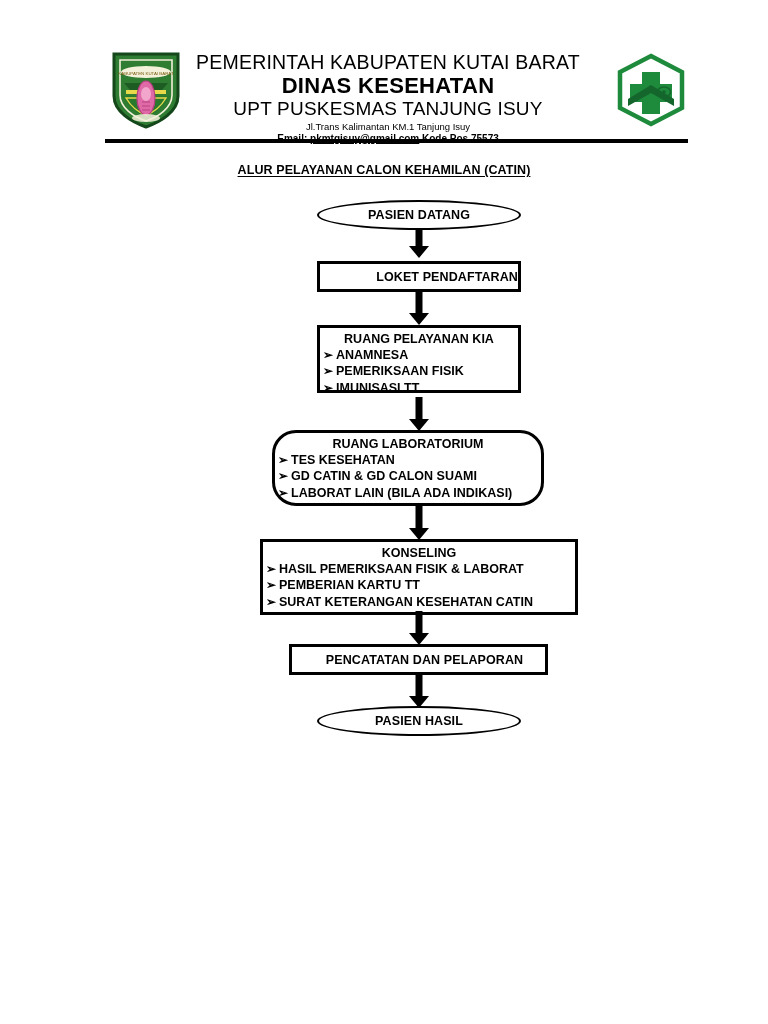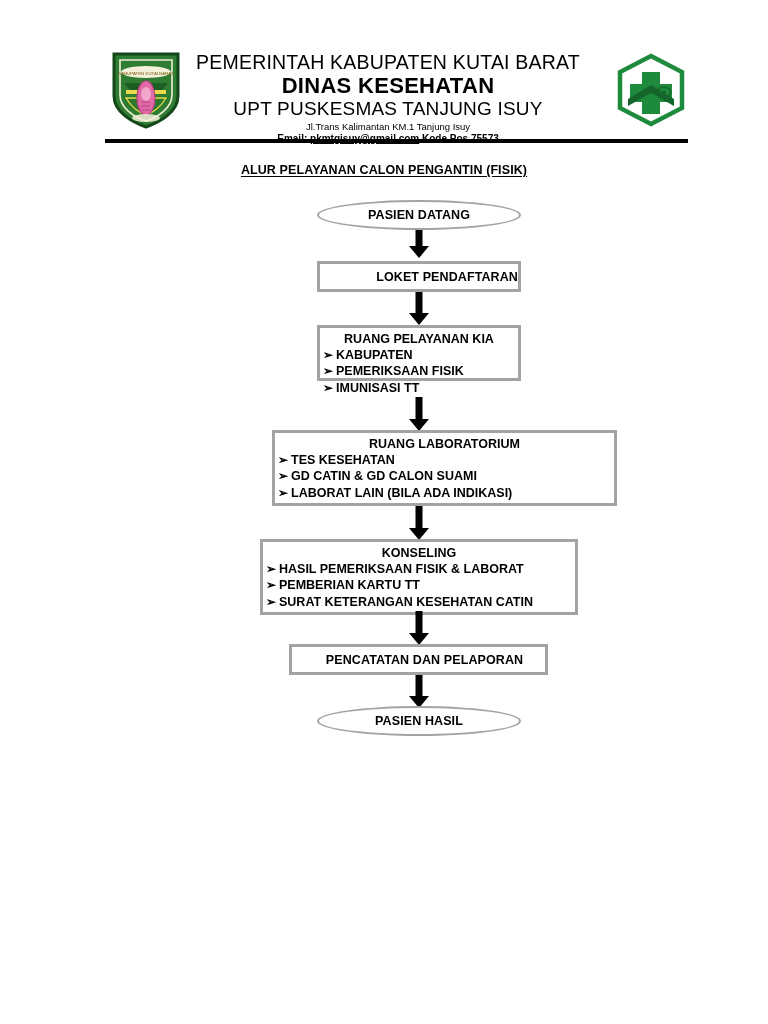--- a/index.html
+++ b/index.html
@@ -98,21 +98,21 @@
   }
   .chart-title span {
     text-decoration: underline;
     text-underline-offset: 2px;
   }
 
   .node {
     position: absolute;
     box-sizing: border-box;
     background: #ffffff;
-    border: 3px solid #a3a3a3;
+    border: 3px solid #000000;
   }
   .node.terminal {
     border-radius: 50%;
     border-width: 2.5px;
     display: flex;
     align-items: center;
     justify-content: center;
   }
   .node.process {
     display: flex;
@@ -222,65 +222,65 @@
       <path d="M39 33 L62 47 L62 54 L39 41 L16 54 L16 47 Z" fill="#14662c"></path>
       <ellipse cx="52" cy="40" rx="6.5" ry="5" fill="none" stroke="#14662c" stroke-width="1.6"></ellipse>
       <circle cx="52" cy="40" r="1.8" fill="#14662c"></circle>
     </svg>
   </div>
 
   <div class="rule"></div>
 </div>
 
 <div class="chart-title">
-  <span>ALUR PELAYANAN CALON PENGANTIN (FISIK)</span>
+  <span>ALUR PELAYANAN CALON KEHAMILAN (CATIN)</span>
 </div>
 
 <div class="node terminal" style="left:317px; top:200px; width:204px; height:30px;">
   <div class="node-label">PASIEN DATANG</div>
 </div>
 
 <div class="arrow" style="left:405px; top:230px; width:28px; height:28px;">
   <div class="shaft" style="height:17px;"></div>
   <div class="head"></div>
 </div>
 
 <div class="node process" style="left:317px; top:261px; width:204px; height:31px;justify-content:flex-end;">
   <div class="node-label">LOKET PENDAFTARAN</div>
 </div>
 
 <div class="arrow" style="left:405px; top:292px; width:28px; height:33px;">
   <div class="shaft" style="height:22px;"></div>
   <div class="head"></div>
 </div>
 
-<div class="node listbox" style="left:317px; top:325px; width:204px; height:56px;">
+<div class="node listbox" style="left:317px; top:325px; width:204px; height:68px;">
   <div class="list-head">RUANG PELAYANAN KIA</div>
   <ul class="list-items">
     <li>
         <span class="bullet">➢</span>
-        <span>KABUPATEN</span>
+        <span>ANAMNESA</span>
       </li>
     <li>
         <span class="bullet">➢</span>
         <span>PEMERIKSAAN FISIK</span>
       </li>
     <li>
         <span class="bullet">➢</span>
         <span>IMUNISASI TT</span>
       </li>
   </ul>
 </div>
 
 <div class="arrow" style="left:405px; top:397px; width:28px; height:34px;">
   <div class="shaft" style="height:23px;"></div>
   <div class="head"></div>
 </div>
 
-<div class="node listbox" style="left:272px; top:430px; width:345px; height:76px;">
+<div class="node listbox" style="left:272px; top:430px; width:272px; height:76px;border-radius:24px;">
   <div class="list-head">RUANG LABORATORIUM</div>
   <ul class="list-items">
     <li>
         <span class="bullet">➢</span>
         <span>TES KESEHATAN</span>
       </li>
     <li>
         <span class="bullet">➢</span>
         <span>GD CATIN &amp; GD CALON SUAMI</span>
       </li>

